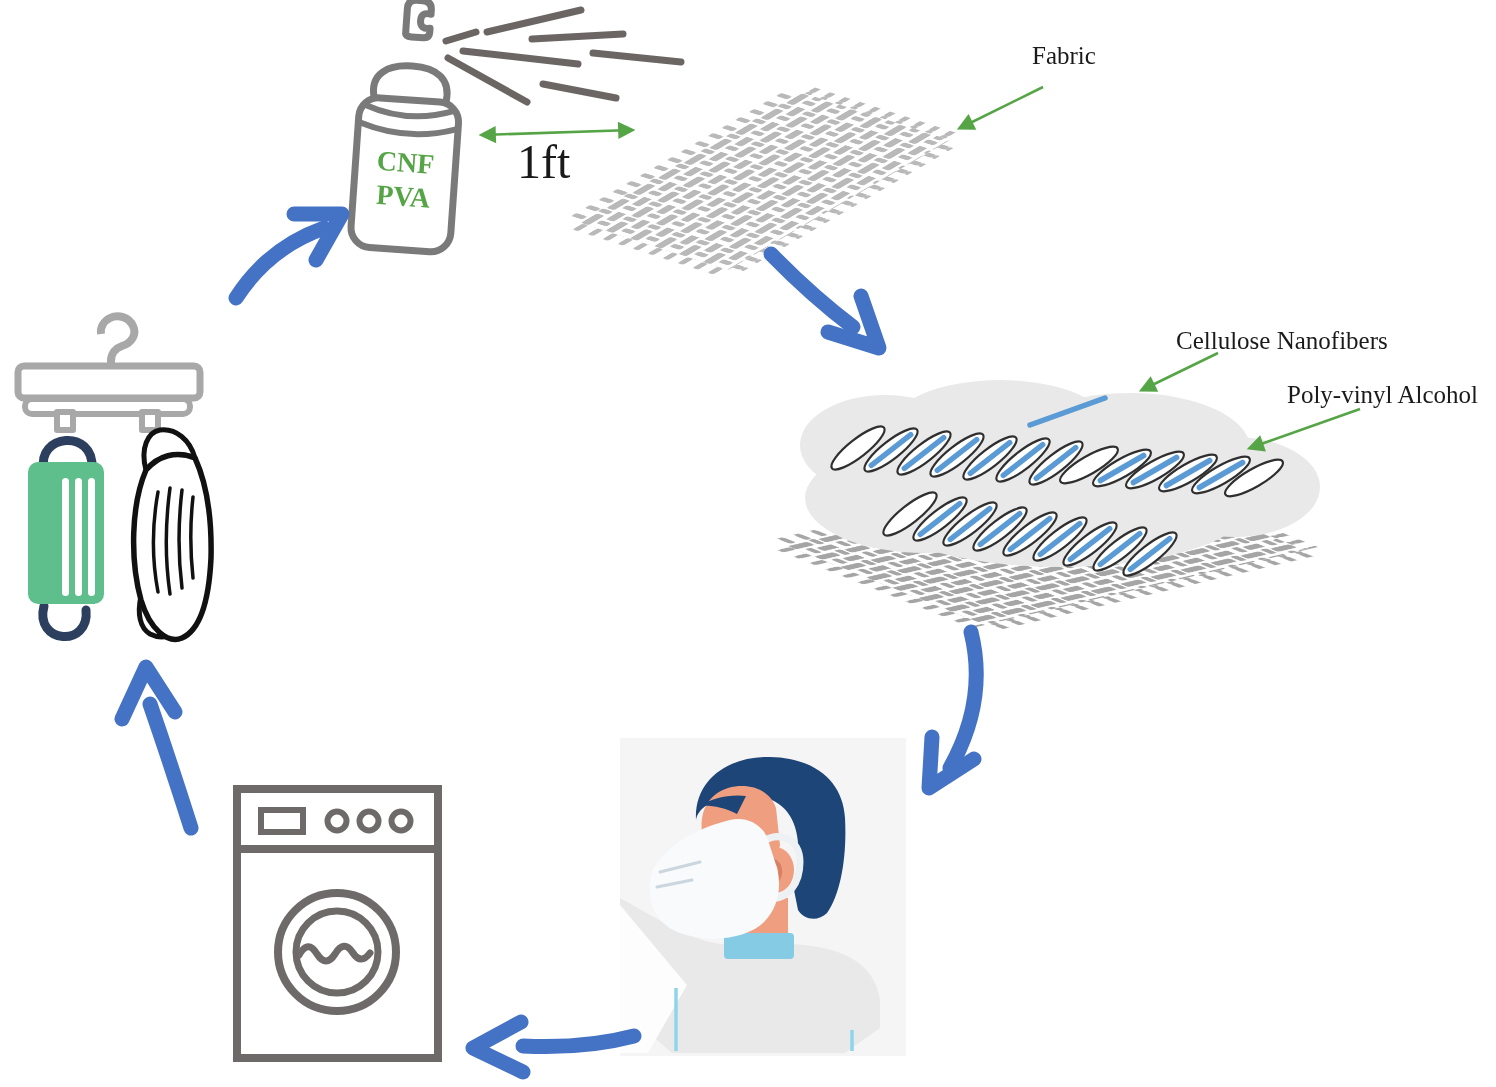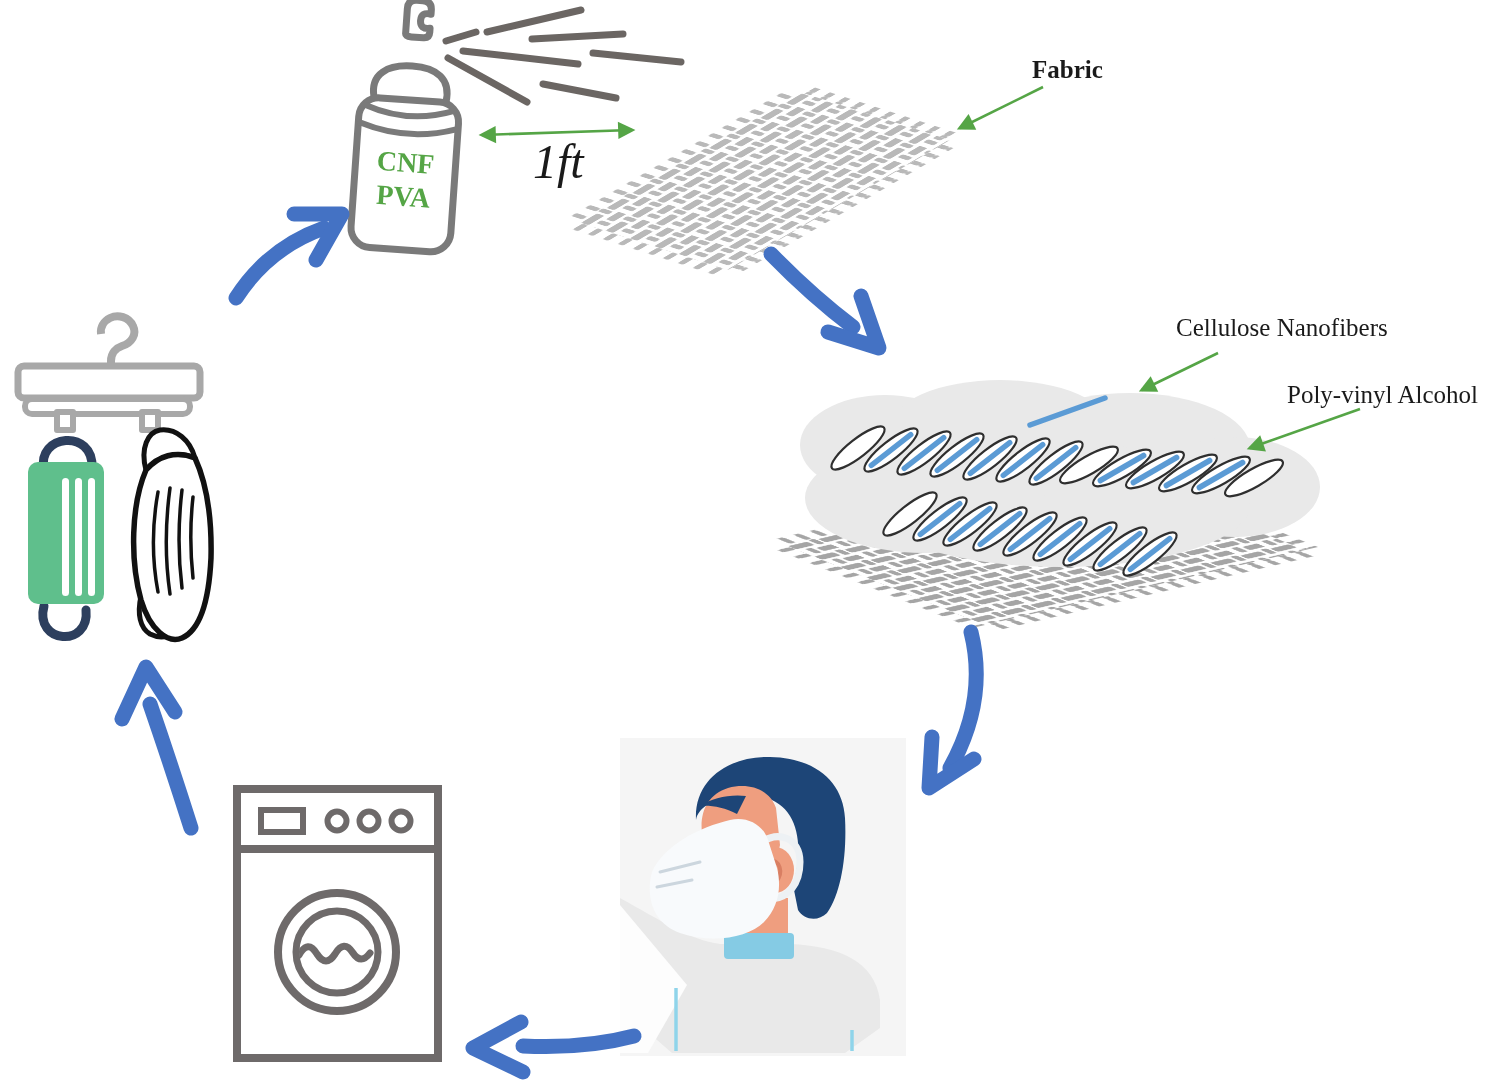--- a/index.html
+++ b/index.html
@@ -241,18 +241,18 @@
                C 200,630 209,600 211,558 C 212,515 206,482 195,458
                C 176,450 158,456 146,470 Z"></path>
       <path class="wmask-line" d="M 158,492 C 152,525 152,560 158,592"></path>
       <path class="wmask-line" d="M 170,488 C 165,525 165,560 170,594"></path>
       <path class="wmask-line" d="M 182,490 C 178,524 178,556 182,588"></path>
       <path class="wmask-line" d="M 193,497 C 190,524 190,550 193,578"></path>
     </g>
   </g>
 </svg>
 
-<div class="lbl" style="left:1032px;top:56px;font-weight:bold;">Fabric</div>
-<div class="lbl" style="left:1176px;top:314px;">Cellulose Nanofibers</div>
+<div class="lbl" style="left:1032px;top:42px;">Fabric</div>
+<div class="lbl" style="left:1176px;top:327px;">Cellulose Nanofibers</div>
 <div class="lbl" style="left:1287px;top:371px;margin-top:10px;">Poly-vinyl Alcohol</div>
-<div class="lbl-big" style="left:533px;top:134px;font-style:italic;">1ft</div>
+<div class="lbl-big" style="left:517px;top:134px;">1ft</div>
 
 </div>
 
 </body></html>

